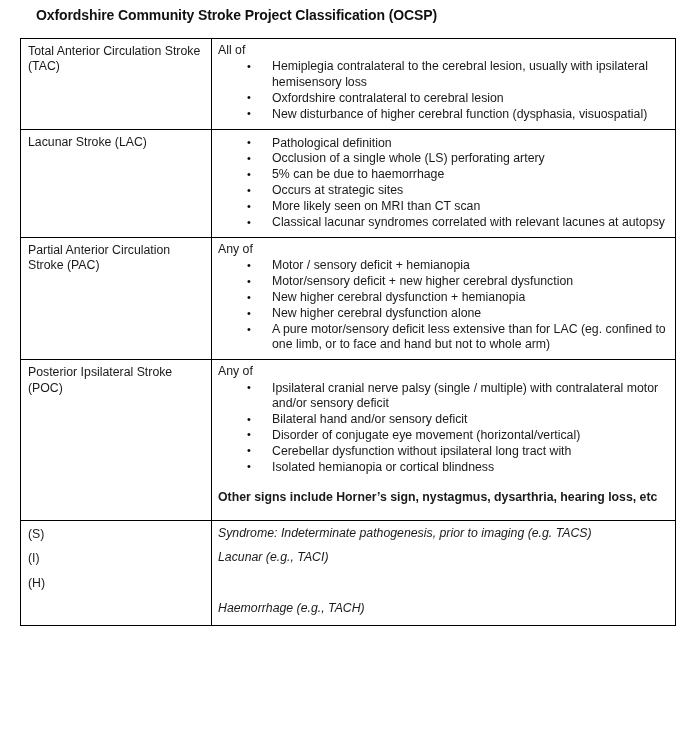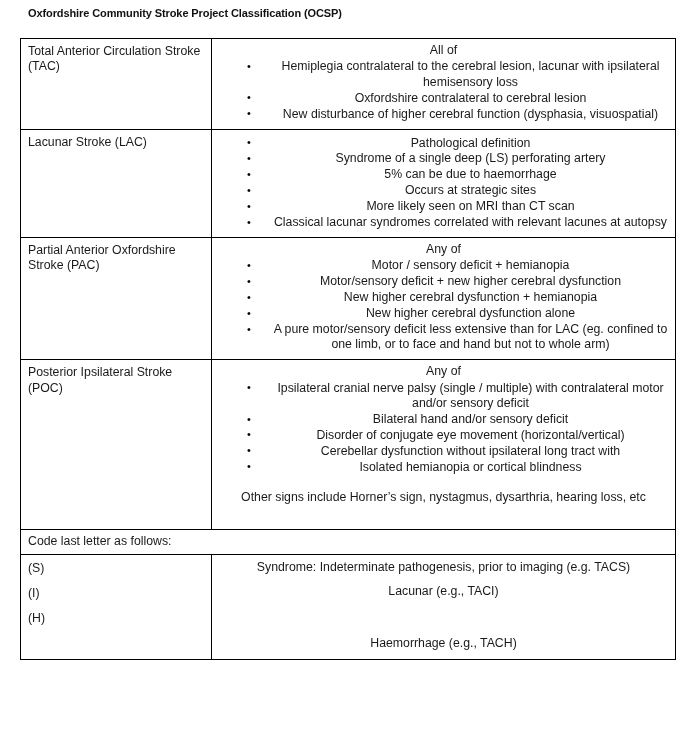--- a/index.html
+++ b/index.html
@@ -15,23 +15,23 @@
     overflow: hidden;
   }
   .page {
     position: relative;
     width: 690px;
     height: 756px;
     box-sizing: border-box;
   }
   .doc-title {
     position: absolute;
-    left: 28px;
+    left: 36px;
     top: 7px;
-    font-size: 11px;
+    font-size: 14px;
     font-weight: bold;
     letter-spacing: -0.1px;
     color: #111111;
     white-space: nowrap;
   }
   .ocsp-table {
     position: absolute;
     left: 20px;
     top: 38px;
     width: 570px;
@@ -45,21 +45,20 @@
     padding: 0;
     font-size: 12.3px;
     line-height: 15.4px;
     color: #1a1a1a;
   }
   .col-label {
     width: 191px;
   }
   .col-detail {
     width: 464px;
-    text-align: center;
   }
   .cat-name {
     padding: 5px 6px 6px 7px;
     white-space: pre-line;
   }
   .detail-cell {
     padding: 4px 6px 6px 6px;
   }
   .lead-in {
     margin: 0 0 1px 0;
@@ -79,40 +78,42 @@
     content: "\2022";
     position: absolute;
     left: 29px;
     top: -0.5px;
     font-size: 11px;
     line-height: 15.4px;
     color: #000000;
   }
   .tight-top { padding-top: 6px; }
   .trailing-note {
-    margin: 15px 0 17px 0;
-    padding: 0;
+    margin: 15px 0 8px 0;
+    padding: 0;
+    font-weight: bold;
   }
   .code-header-cell {
     padding: 4px 6px 5px 7px;
   }
   .code-left {
     padding: 6px 6px 8px 7px;
   }
   .code-left .code-item {
     margin-bottom: 9.5px;
   }
   .code-left .code-item:last-child {
     margin-bottom: 0;
   }
   .code-right {
     padding: 5px 6px 8px 6px;
   }
   .code-right .code-desc {
     margin-bottom: 9px;
+    font-style: italic;
   }
   .code-right .code-desc:last-child {
     margin-bottom: 0;
     margin-top: 36px;
   }
 </style>
 </head>
 <body>
 
 <div class="page">
@@ -127,49 +128,49 @@
     <tbody>
 
       <tr>
         <td class="col-label">
           <div class="cat-name">Total Anterior Circulation Stroke (TAC)</div>
         </td>
         <td class="col-detail">
           <div class="detail-cell">
             <p class="lead-in">All of</p>
             <ul class="bullets">
-              <li>Hemiplegia contralateral to the cerebral lesion, lacunar with ipsilateral hemisensory loss</li>
+              <li>Hemiplegia contralateral to the cerebral lesion, usually with ipsilateral hemisensory loss</li>
               <li>Oxfordshire contralateral to cerebral lesion</li>
               <li>New disturbance of higher cerebral function (dysphasia, visuospatial)</li>
             </ul>
           </div>
         </td>
       </tr>
 
       <tr>
         <td class="col-label">
           <div class="cat-name">Lacunar Stroke (LAC)</div>
         </td>
         <td class="col-detail">
           <div class="detail-cell tight-top">
             <ul class="bullets">
               <li>Pathological definition</li>
-              <li>Syndrome of a single deep (LS) perforating artery</li>
+              <li>Occlusion of a single whole (LS) perforating artery</li>
               <li>5% can be due to haemorrhage</li>
               <li>Occurs at strategic sites</li>
               <li>More likely seen on MRI than CT scan</li>
               <li>Classical lacunar syndromes correlated with relevant lacunes at autopsy</li>
             </ul>
           </div>
         </td>
       </tr>
 
       <tr>
         <td class="col-label">
-          <div class="cat-name">Partial Anterior Oxfordshire Stroke (PAC)</div>
+          <div class="cat-name">Partial Anterior Circulation Stroke (PAC)</div>
         </td>
         <td class="col-detail">
           <div class="detail-cell">
             <p class="lead-in">Any of</p>
             <ul class="bullets">
               <li>Motor / sensory deficit + hemianopia</li>
               <li>Motor/sensory deficit + new higher cerebral dysfunction</li>
               <li>New higher cerebral dysfunction + hemianopia</li>
               <li>New higher cerebral dysfunction alone</li>
               <li>A pure motor/sensory deficit less extensive than for LAC (eg. confined to one limb, or to face and hand but not to whole arm)</li>
@@ -190,25 +191,20 @@
               <li>Bilateral hand and/or sensory deficit</li>
               <li>Disorder of conjugate eye movement (horizontal/vertical)</li>
               <li>Cerebellar dysfunction without ipsilateral long tract with</li>
               <li>Isolated hemianopia or cortical blindness</li>
             </ul>
             <p class="trailing-note">Other signs include Horner’s sign, nystagmus, dysarthria, hearing loss, etc</p>
           </div>
         </td>
       </tr>
 
-      <tr>
-        <td colspan="2">
-          <div class="code-header-cell">Code last letter as follows:</div>
-        </td>
-      </tr>
 
       <tr>
         <td class="col-label">
           <div class="code-left">
             <div class="code-item">(S)</div>
             <div class="code-item">(I)</div>
             <div class="code-item">(H)</div>
           </div>
         </td>
         <td class="col-detail">

